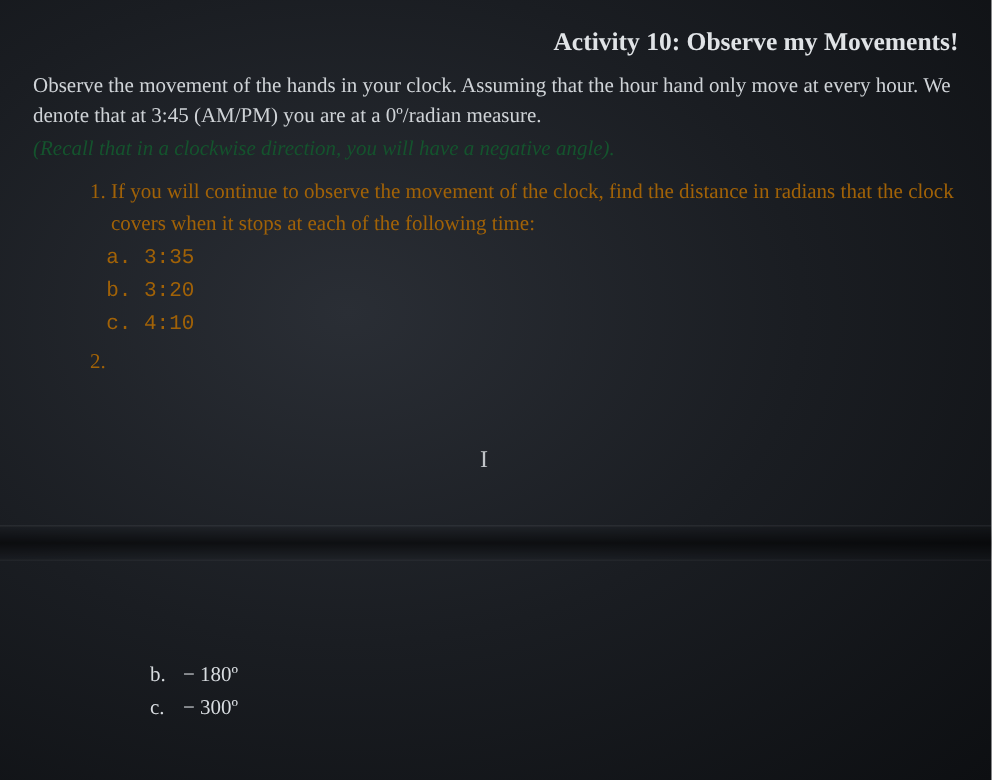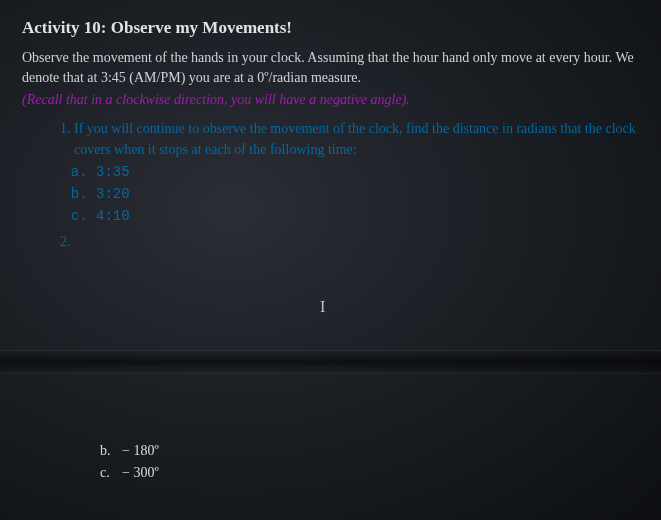--- a/index.html
+++ b/index.html
@@ -15,39 +15,40 @@
       color: #d8dce0;
       padding: 18px 22px;
       position: relative;
       overflow: hidden;
     }
     .title {
       font-size: 17px;
       font-weight: bold;
       color: #e0e3e6;
       margin-bottom: 10px;
+      text-align: right;
     }
     .intro {
       font-size: 14px;
       line-height: 1.45;
       color: #cfd3d7;
       margin-bottom: 3px;
     }
     .italic-note {
       font-size: 14px;
       font-style: italic;
-      color: #a21caf;
+      color: #14532d;
       margin-bottom: 10px;
     }
     .q-list {
       list-style: decimal;
       padding-left: 52px;
       font-size: 14px;
       line-height: 1.5;
-      color: #0369a1;
+      color: #a16207;
     }
     .q-list > li {
       margin-bottom: 4px;
     }
     .sub-list {
       list-style: lower-alpha;
       padding-left: 22px;
       margin-top: 2px;
       font-family: Liberation Mono, monospace;
     }

